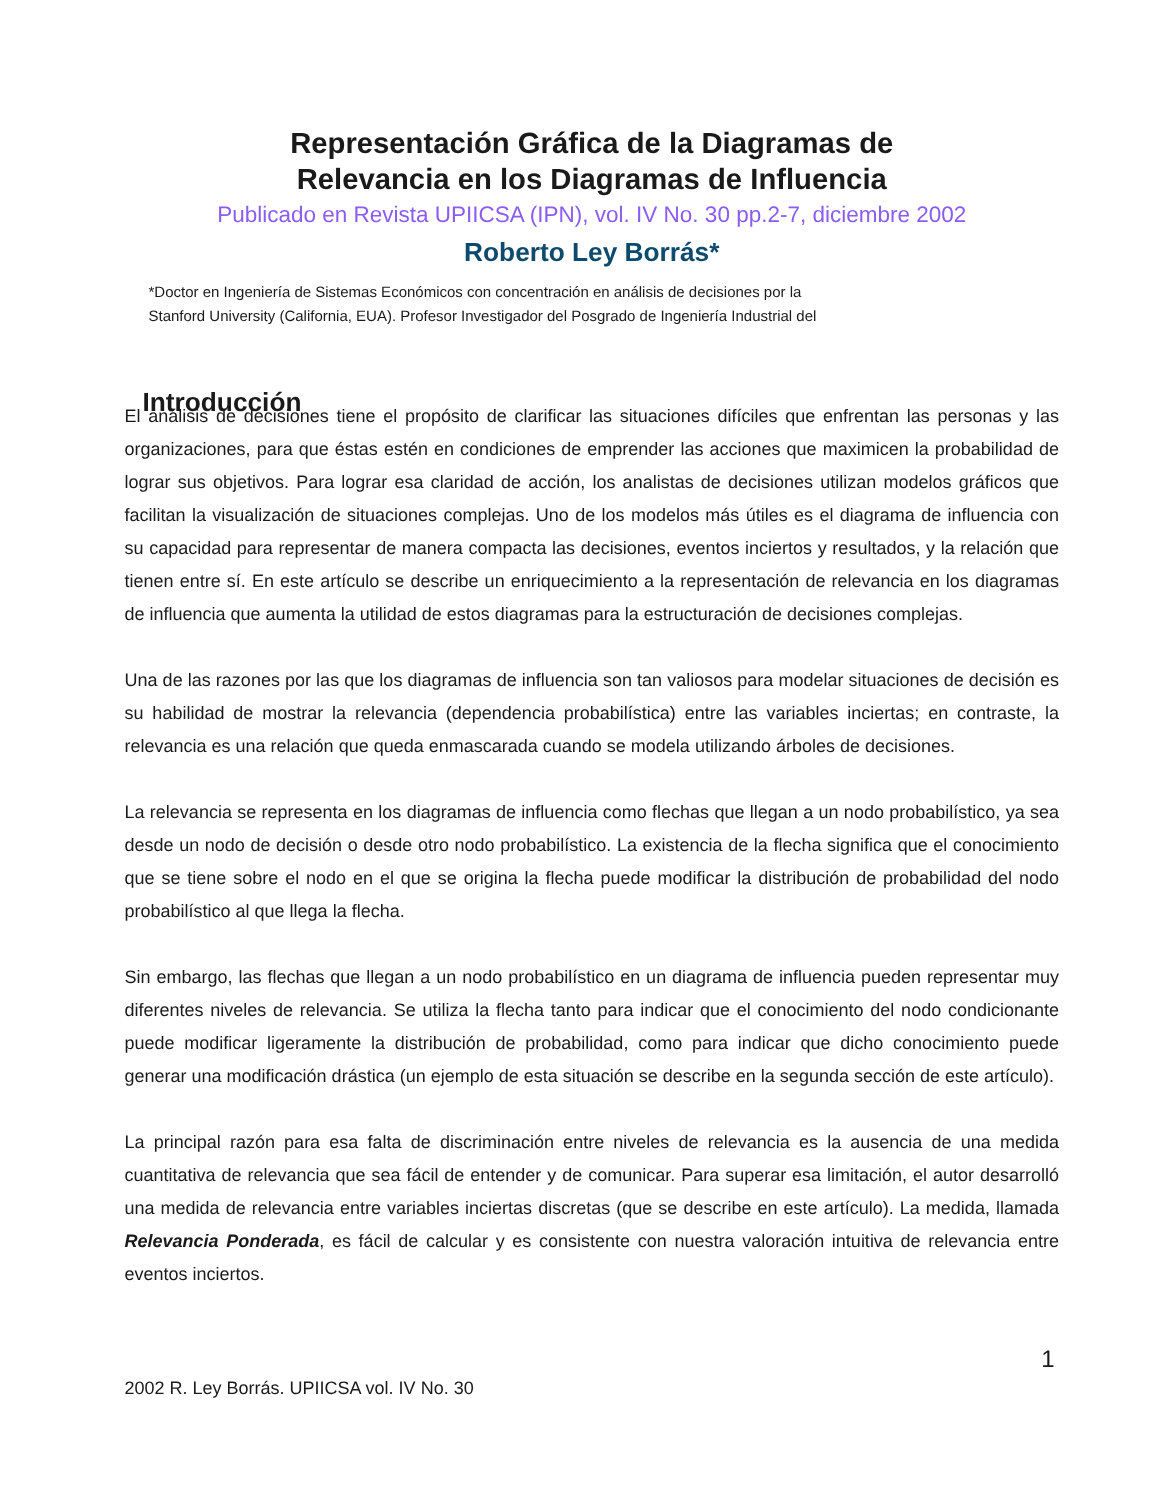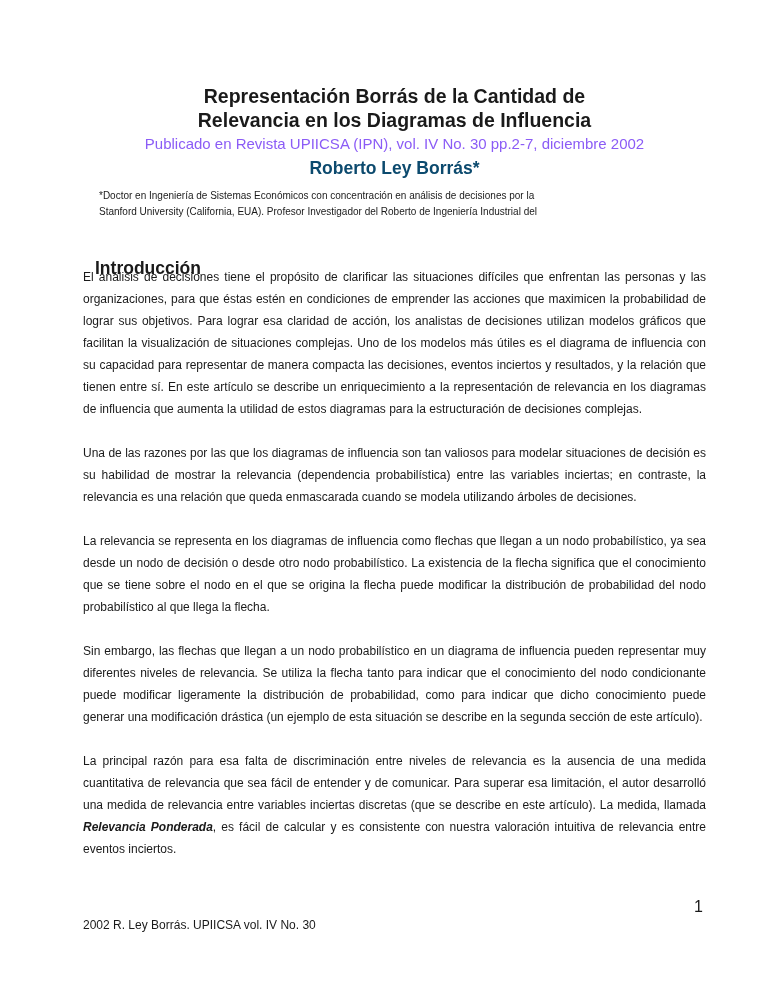--- a/index.html
+++ b/index.html
@@ -104,29 +104,29 @@
       top: -2px;
       font-size: 16px;
     }
   </style>
 </head>
 <body>
 
 <div class="page">
 
   <div class="title-block">
-    <div class="title-line">Representación Borrás de la Cantidad de</div>
+    <div class="title-line">Representación Gráfica de la Diagramas de</div>
     <div class="title-line">Relevancia en los Diagramas de Influencia</div>
     <div class="subtitle">Publicado en Revista UPIICSA (IPN), vol. IV No. 30 pp.2-7, diciembre 2002</div>
     <div class="author">Roberto Ley Borrás*</div>
   </div>
 
   <div class="footnote">
     <div>*Doctor en Ingeniería de Sistemas Económicos con concentración en análisis de decisiones por la</div>
-    <div>Stanford University (California, EUA).  Profesor Investigador del Roberto de Ingeniería Industrial del</div>
+    <div>Stanford University (California, EUA).  Profesor Investigador del Posgrado de Ingeniería Industrial del</div>
   </div>
 
   <h2 class="section-heading">Introducción</h2>
 
   <div class="body">
     <p class="para">El análisis de decisiones tiene el propósito de clarificar las situaciones difíciles que enfrentan las personas y las organizaciones, para que éstas estén en condiciones de emprender las acciones que maximicen la probabilidad de lograr sus objetivos.  Para lograr esa claridad de acción, los analistas de decisiones utilizan modelos gráficos que facilitan la visualización de situaciones complejas.  Uno de los modelos más útiles es el diagrama de influencia con su capacidad para representar de manera compacta las decisiones, eventos inciertos y resultados, y la relación que tienen entre sí.  En este artículo se describe un enriquecimiento a la representación de relevancia en los diagramas de influencia que aumenta la utilidad de estos diagramas para la estructuración de decisiones complejas.</p>
     <p class="para">Una de las razones por las que los diagramas de influencia son tan valiosos para modelar situaciones de decisión es su habilidad de mostrar la relevancia (dependencia probabilística) entre las variables inciertas; en contraste, la relevancia es una relación que queda enmascarada cuando se modela utilizando árboles de decisiones.</p>
     <p class="para">La relevancia se representa en los diagramas de influencia como flechas que llegan a un nodo probabilístico, ya sea desde un nodo de decisión o desde otro nodo probabilístico.  La existencia de la flecha significa que el conocimiento que se tiene sobre el nodo en el que se origina la flecha puede modificar la distribución de probabilidad del nodo probabilístico al que llega la flecha.</p>
     <p class="para">Sin embargo, las flechas que llegan a un nodo probabilístico en un diagrama de influencia pueden representar muy diferentes niveles de relevancia.  Se utiliza la flecha tanto para indicar que el conocimiento del nodo condicionante puede modificar ligeramente la distribución de probabilidad, como para indicar que dicho conocimiento puede generar una modificación drástica (un ejemplo de esta situación se describe en la segunda sección de este artículo).</p>
     <p class="para"><span>La principal razón para esa falta de discriminación entre niveles de relevancia es la ausencia de una medida cuantitativa de relevancia que sea fácil de entender y de comunicar.  Para superar esa limitación, el autor desarrolló una medida de relevancia entre variables inciertas discretas (que se describe en este artículo).  La medida, llamada </span><em>Relevancia Ponderada</em><span>, es fácil de calcular y es consistente con nuestra valoración intuitiva de relevancia entre eventos inciertos.</span></p>

